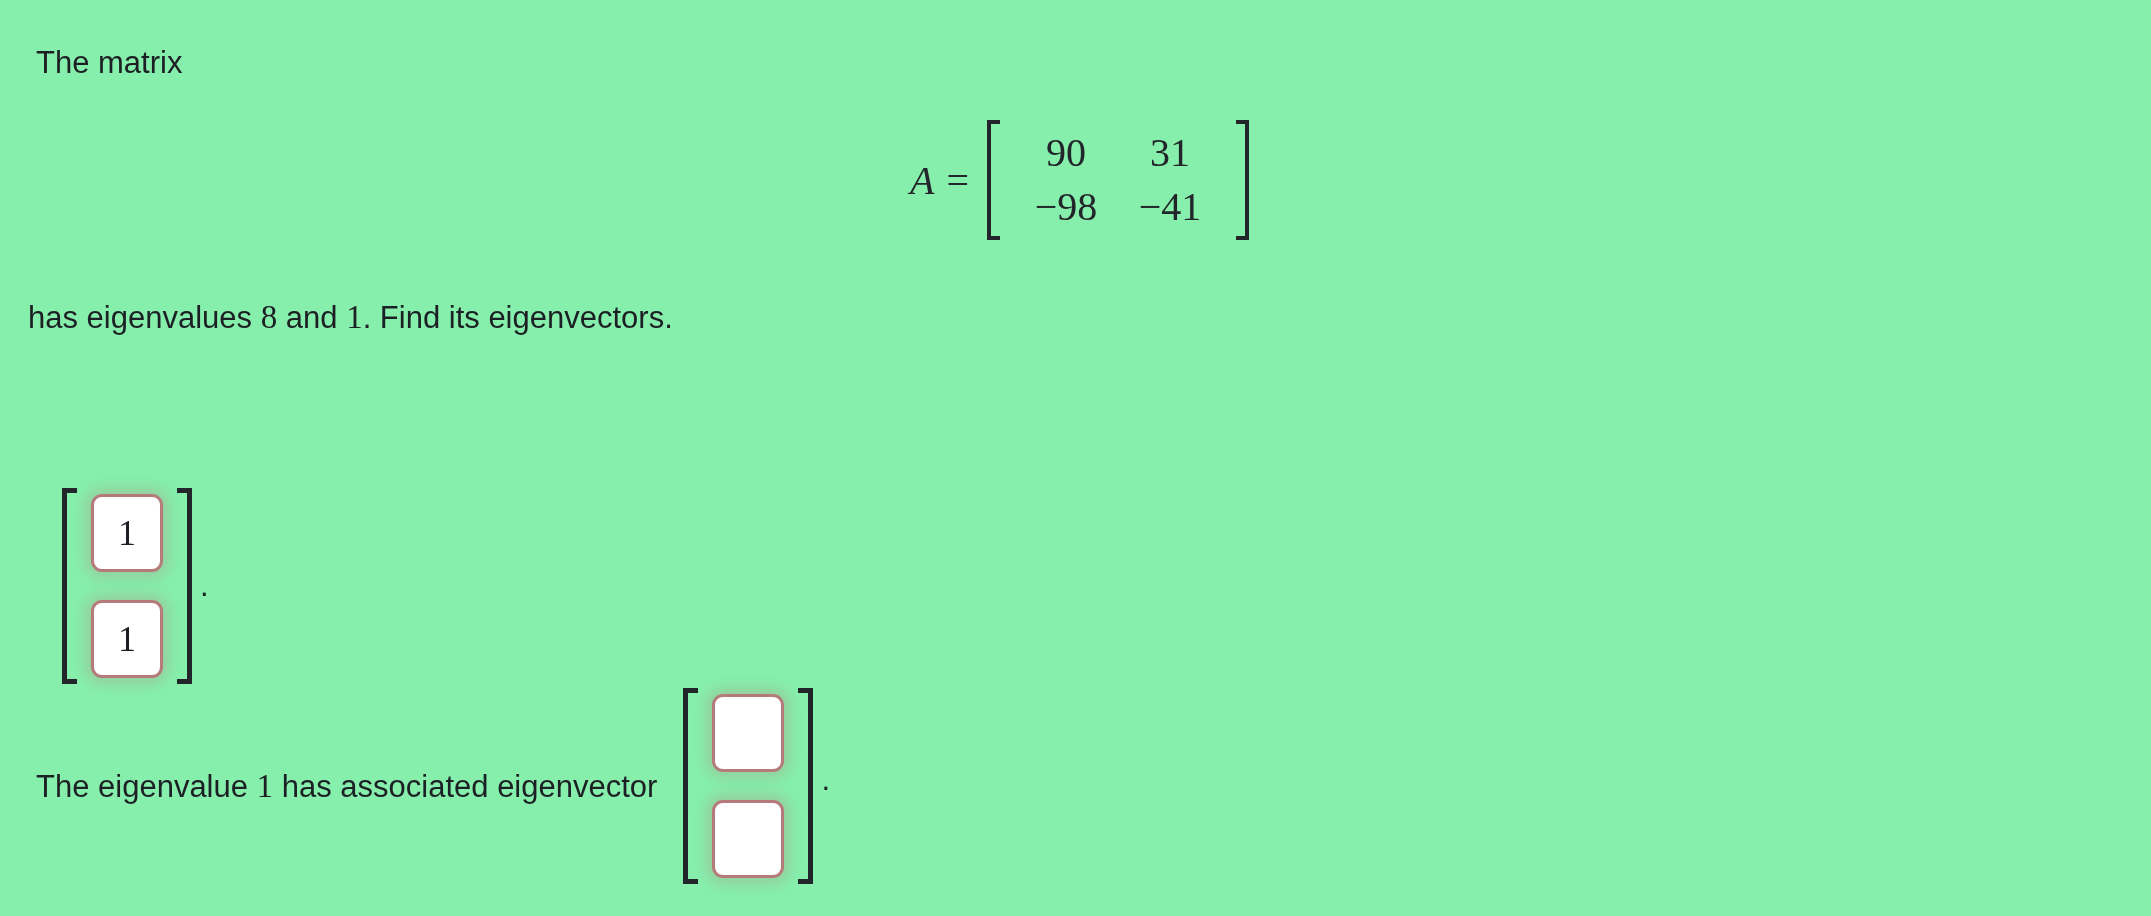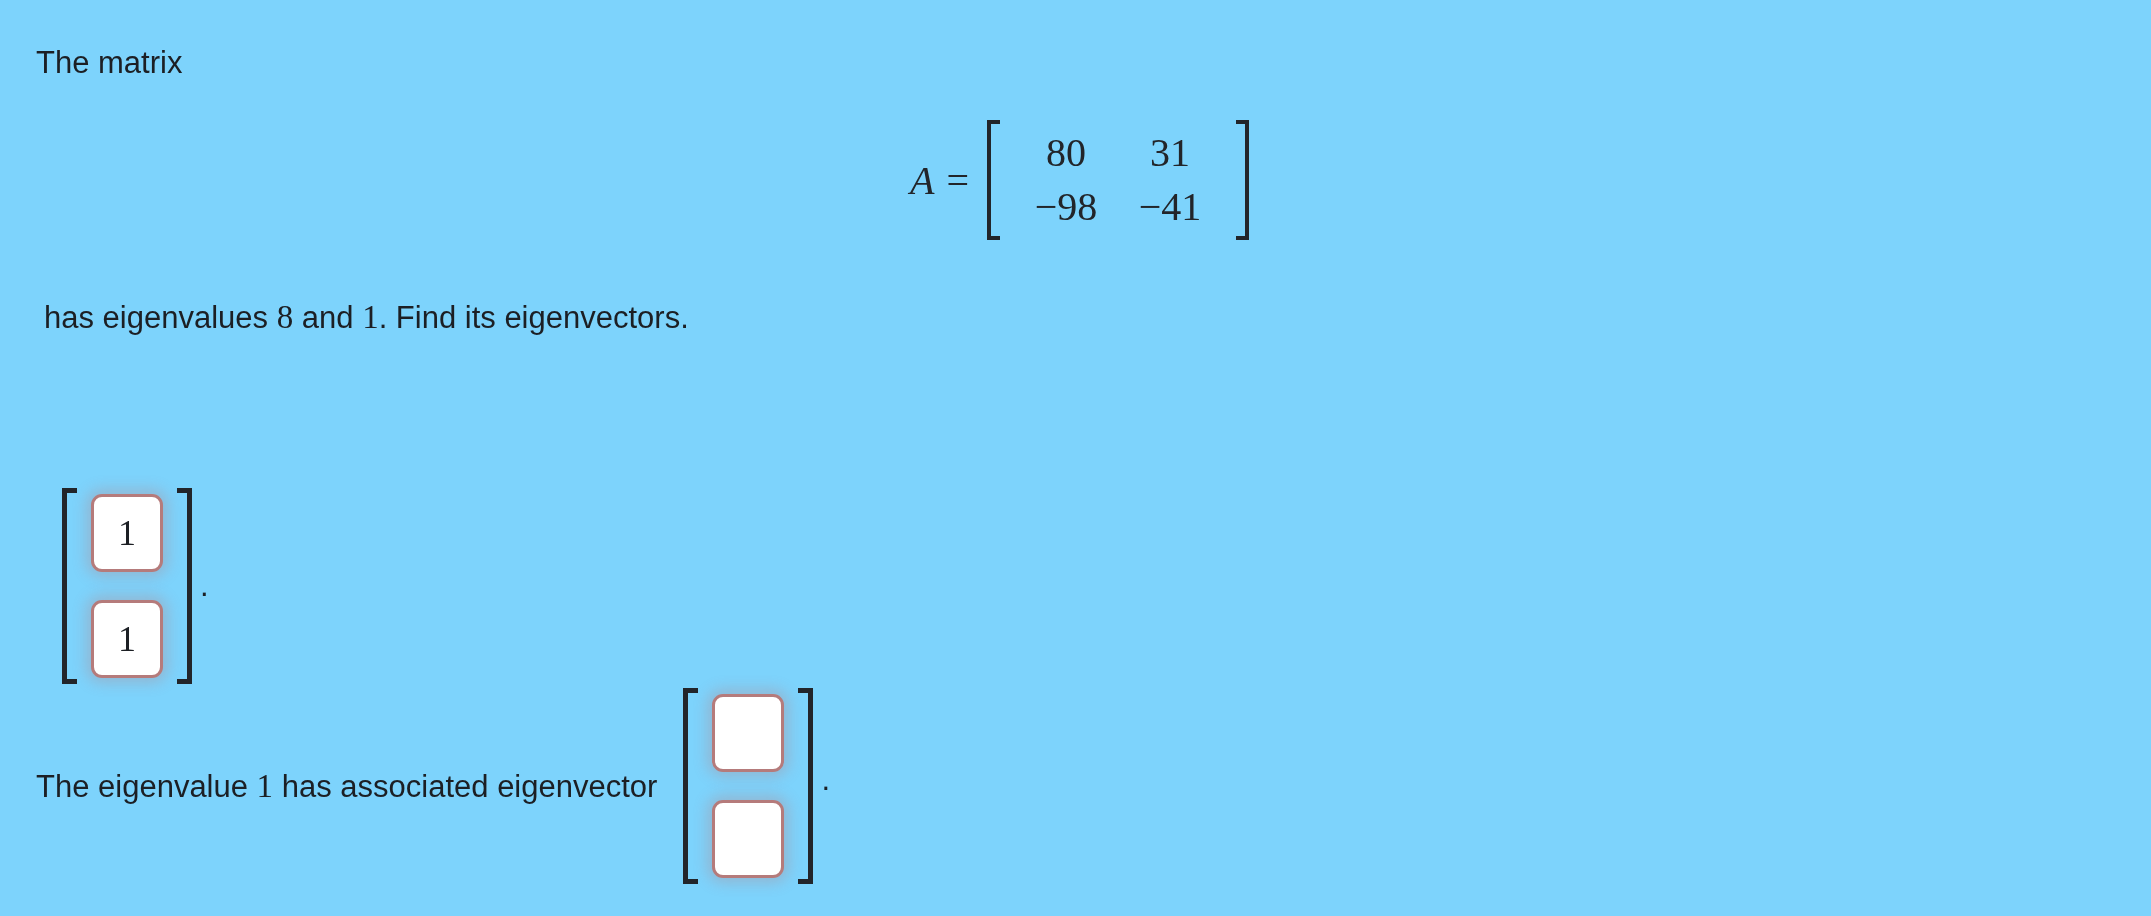--- a/index.html
+++ b/index.html
@@ -12,21 +12,21 @@
     height: 916px;
     overflow: hidden;
     font-family: "Liberation Sans", sans-serif;
     -webkit-font-smoothing: antialiased;
   }
 
   .page {
     position: relative;
     width: 2151px;
     height: 916px;
-    background: #7dd3fc;
+    background: #86efac;
   }
 
   
   .body-text {
     font-family: "Liberation Sans", sans-serif;
     font-size: 31px;
     line-height: 1.2;
     color: #1c1f24;
     white-space: nowrap;
   }
@@ -99,21 +99,21 @@
   }
 
   .matrix-wrap {
     display: inline-flex;
     align-items: stretch;
   }
 
   
   .line-eigenvalues {
     position: absolute;
-    left: 44px;
+    left: 28px;
     top: 298px;
   }
 
   
   .evec-row {
     position: absolute;
     left: 36px;
     display: flex;
     align-items: center;
   }
@@ -187,21 +187,21 @@
   <div class="line-intro body-text">The matrix</div>
 
   <div class="display-math">
     <span class="math-A">A</span>
     <span class="math-eq">=</span>
 
     <span class="matrix-wrap">
       <span class="brk brk-l"></span>
       <span class="matrix-body">
         <span class="matrix-row">
-          <span class="matrix-cell">80</span>
+          <span class="matrix-cell">90</span>
           <span class="matrix-cell">31</span>
         </span>
         <span class="matrix-row">
           <span class="matrix-cell">−98</span>
           <span class="matrix-cell">−41</span>
         </span>
       </span>
       <span class="brk brk-r"></span>
     </span>
   </div>

